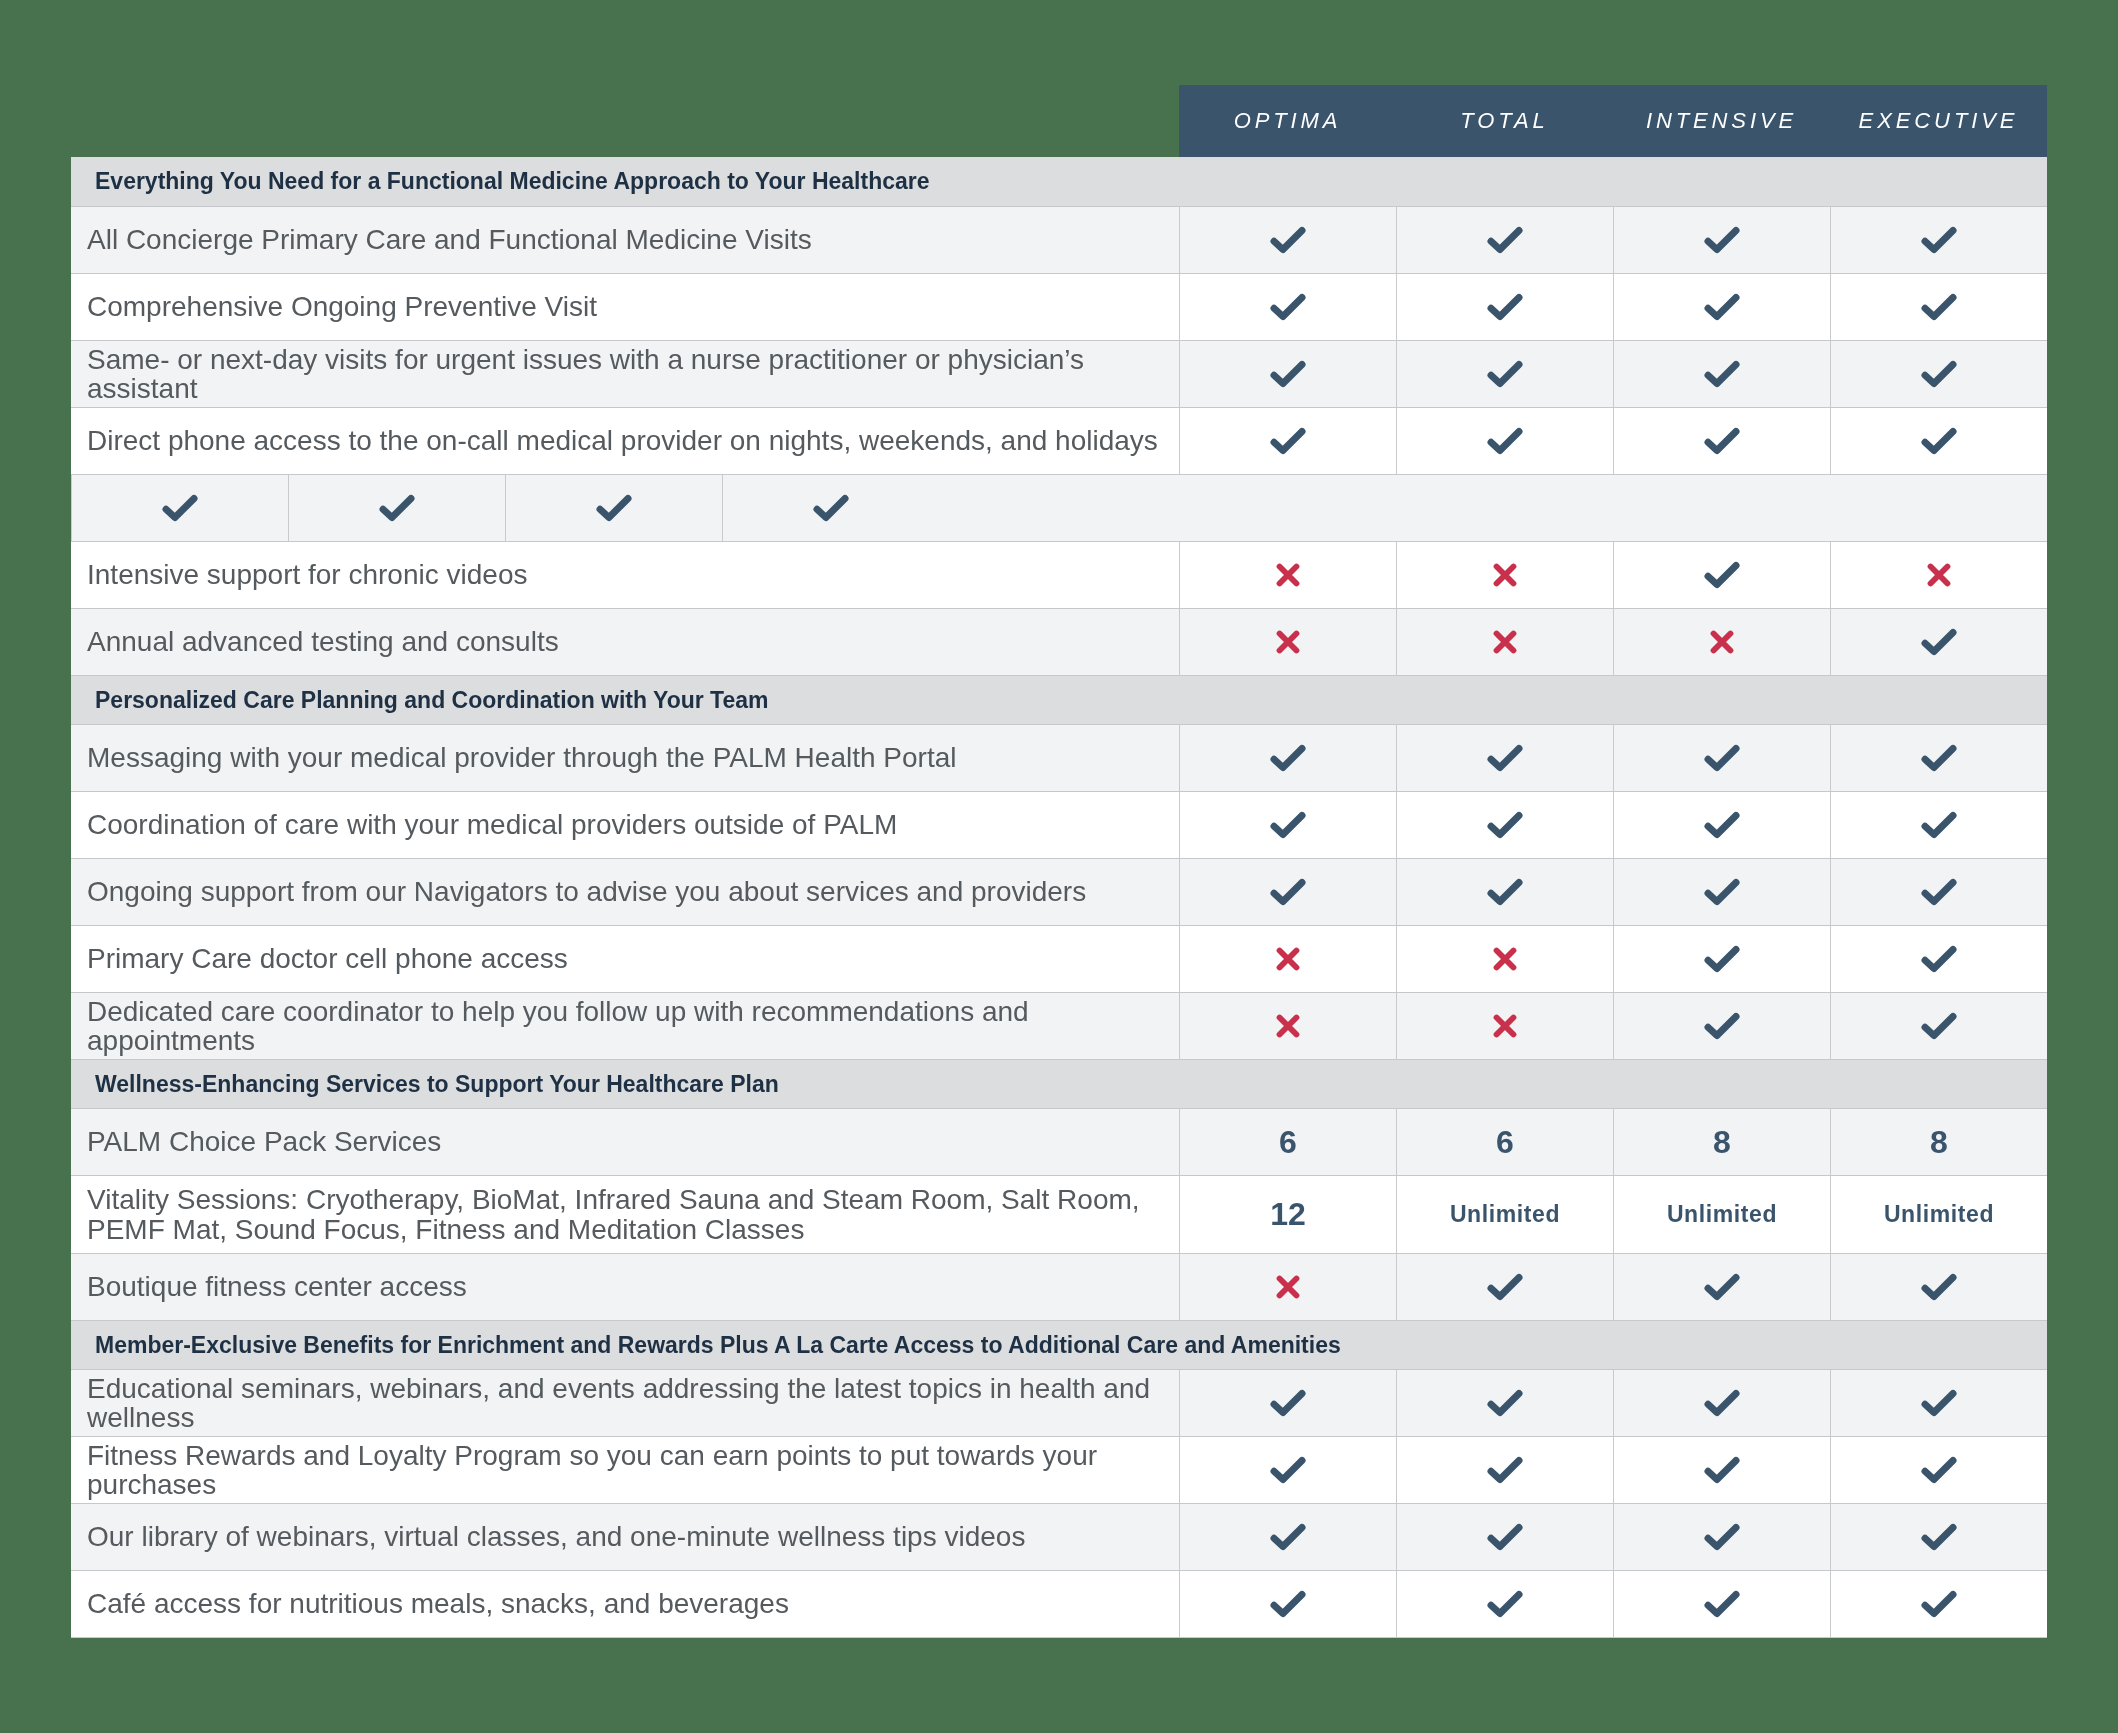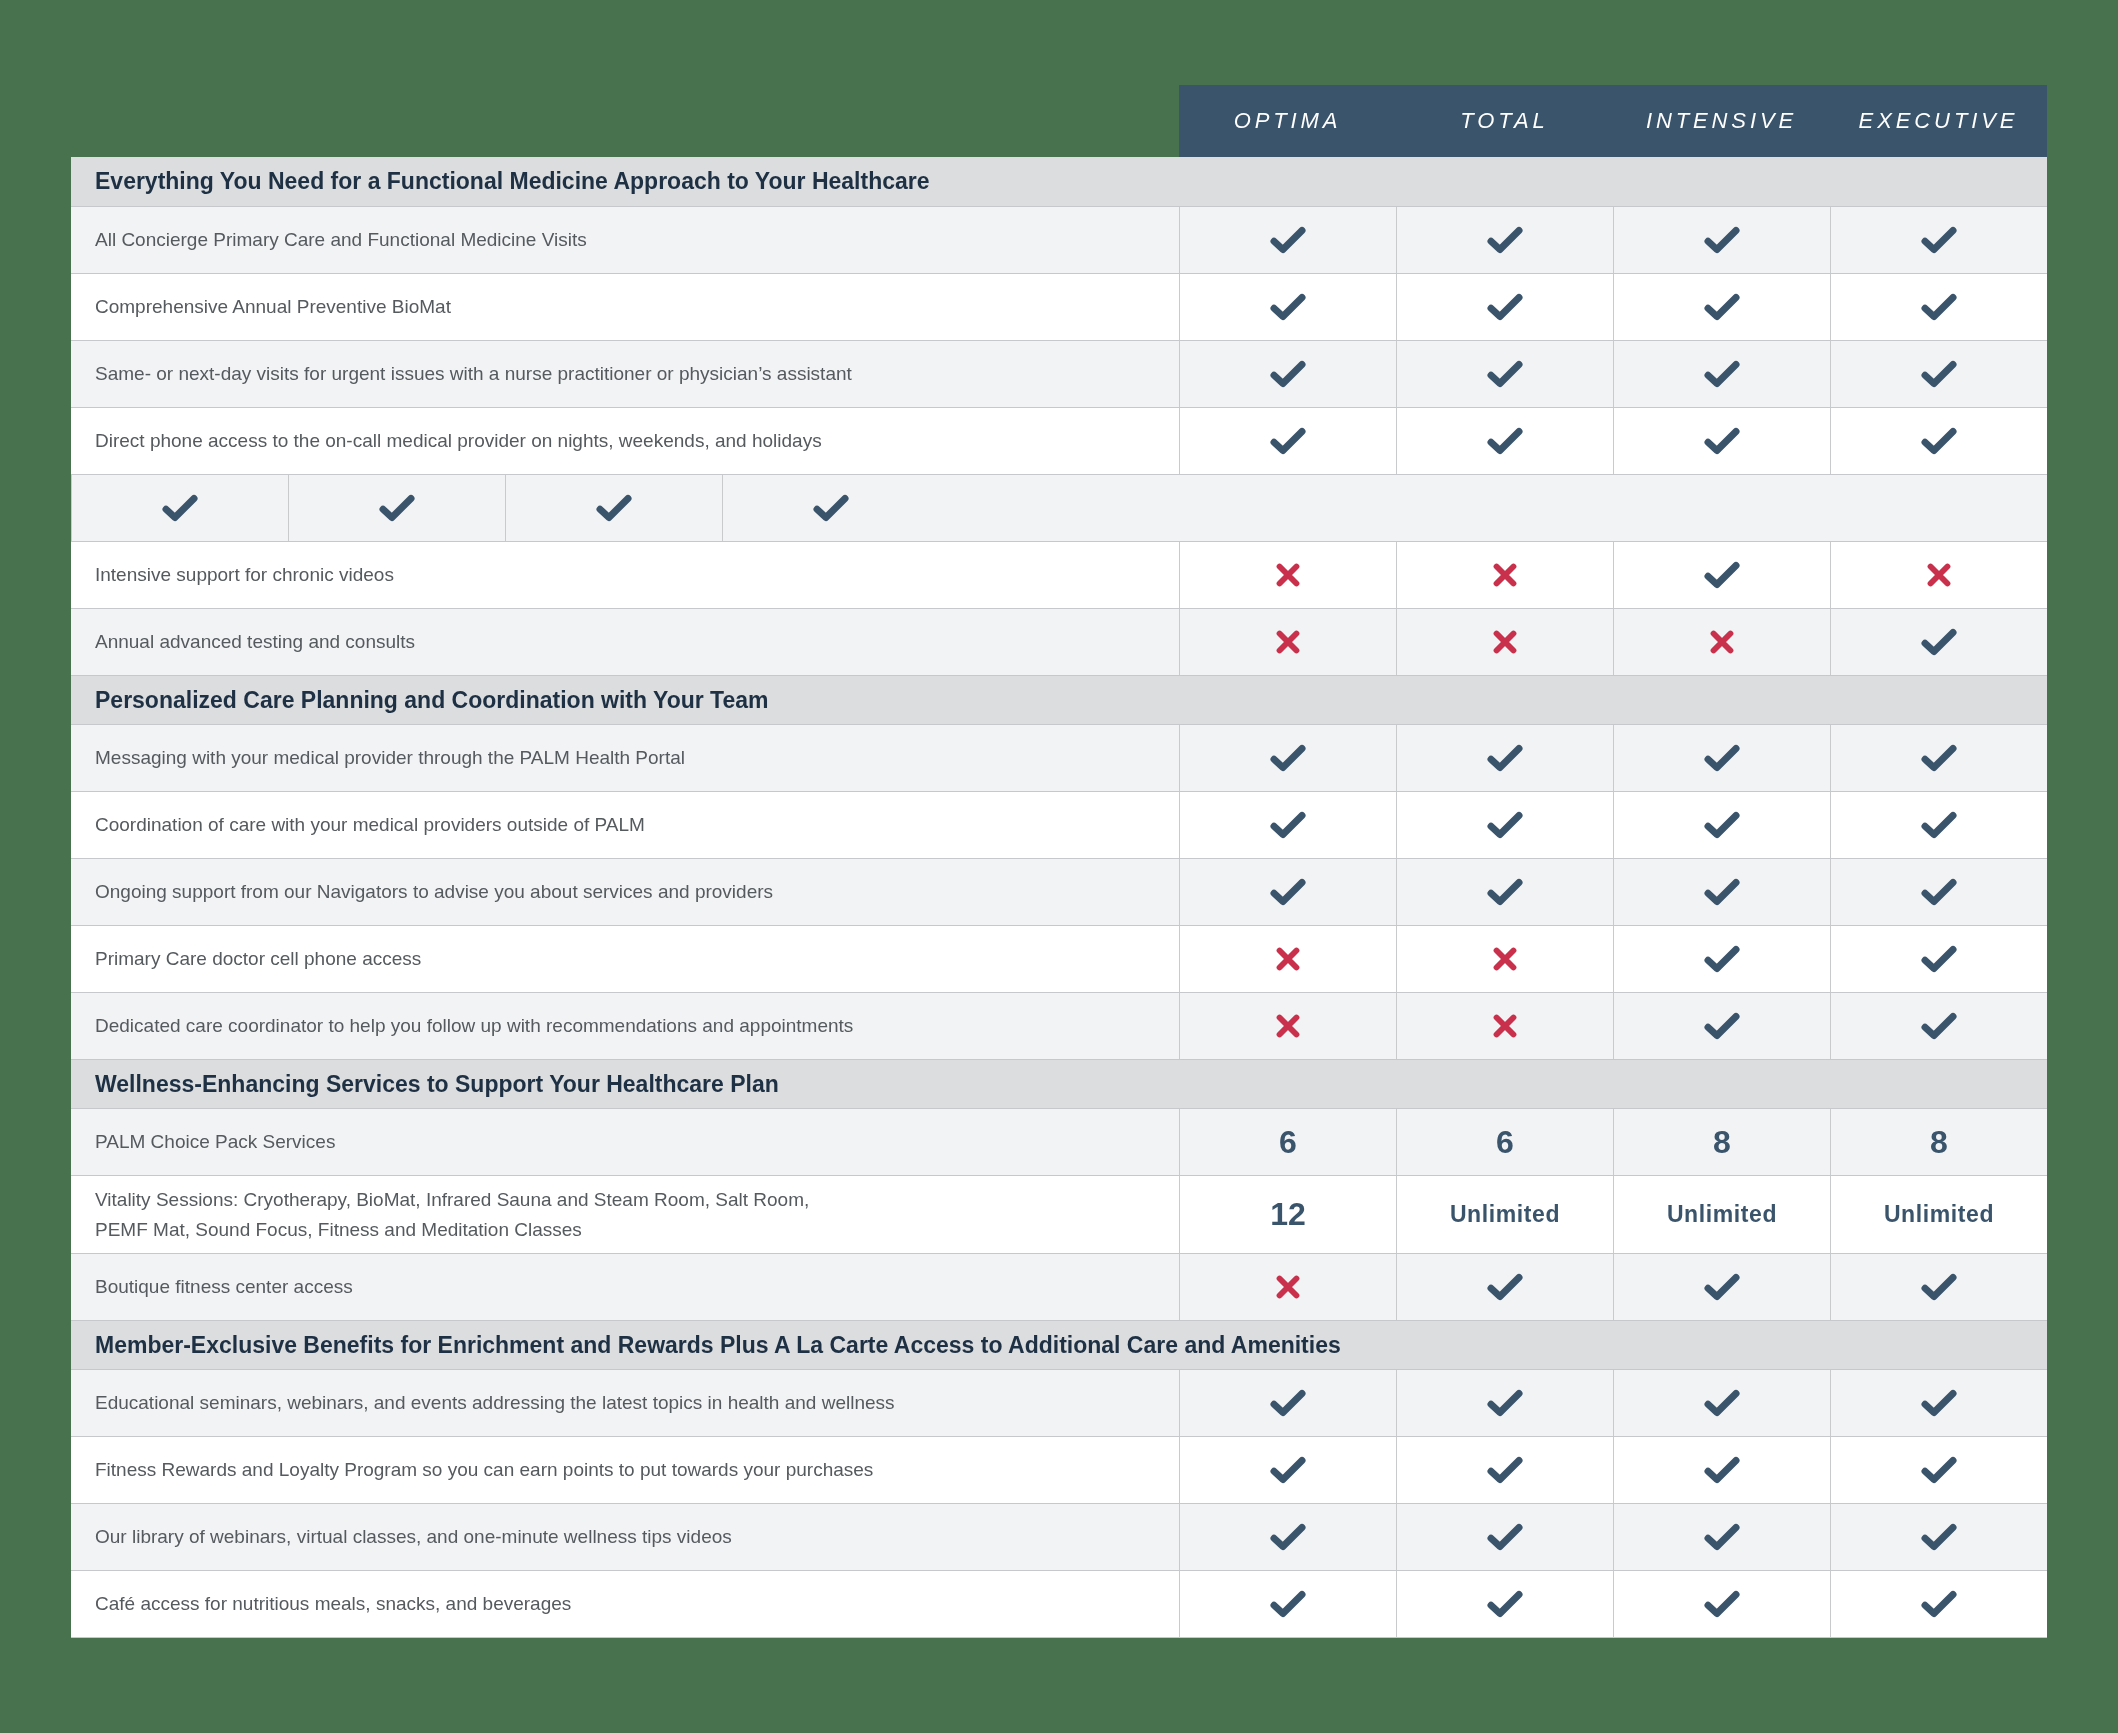--- a/index.html
+++ b/index.html
@@ -27,22 +27,22 @@
       padding-left:24px; color:#1e3044; font-size:23px; font-weight:bold;
       white-space:nowrap;
     }
     .row {
       display:flex; height:67px; border-top:1.9px solid #c7c8cb; box-sizing:border-box;
     }
     .row.tall { height:78px; }
     .row.odd { background:#f2f3f5; }
     .row.even { background:#ffffff; }
     .row .label {
-      width:1108px; box-sizing:border-box; padding-left:24px; display:flex;
-      align-items:center; color:#555a5e; font-size:19px; line-height:29.5px;
+      width:1108px; box-sizing:border-box; padding-left:16px; display:flex;
+      align-items:center; color:#555a5e; font-size:28px; line-height:29.5px;
       white-space:pre-line;
     }
     .row .cell {
       width:217px; box-sizing:border-box; border-left:1.3px solid #c9cacc;
       display:flex; align-items:center; justify-content:center;
       color:#3a546c;
     }
     .cell .num { font-size:32px; font-weight:bold; }
     .cell .word { font-size:23px; font-weight:bold; letter-spacing:0.6px; }
     .cell svg { display:block; }
@@ -84,21 +84,21 @@
       </div>
       <div class="cell">
         <span style="color: rgb(58, 84, 108);">
           <svg width="36" height="28" viewBox="0 0 56 44">
             <path d="M6 24 L20 37 L50 7" fill="none" stroke="currentColor" stroke-width="11" stroke-linecap="round" stroke-linejoin="round"></path>
           </svg>
         </span>
       </div>
     </div>
     <div class="row even">
-      <div class="label">Comprehensive Annual Preventive BioMat</div>
+      <div class="label">Comprehensive Ongoing Preventive Visit</div>
       <div class="cell">
         <span style="color: rgb(58, 84, 108);">
           <svg width="36" height="28" viewBox="0 0 56 44">
             <path d="M6 24 L20 37 L50 7" fill="none" stroke="currentColor" stroke-width="11" stroke-linecap="round" stroke-linejoin="round"></path>
           </svg>
         </span>
       </div>
       <div class="cell">
         <span style="color: rgb(58, 84, 108);">
           <svg width="36" height="28" viewBox="0 0 56 44">

